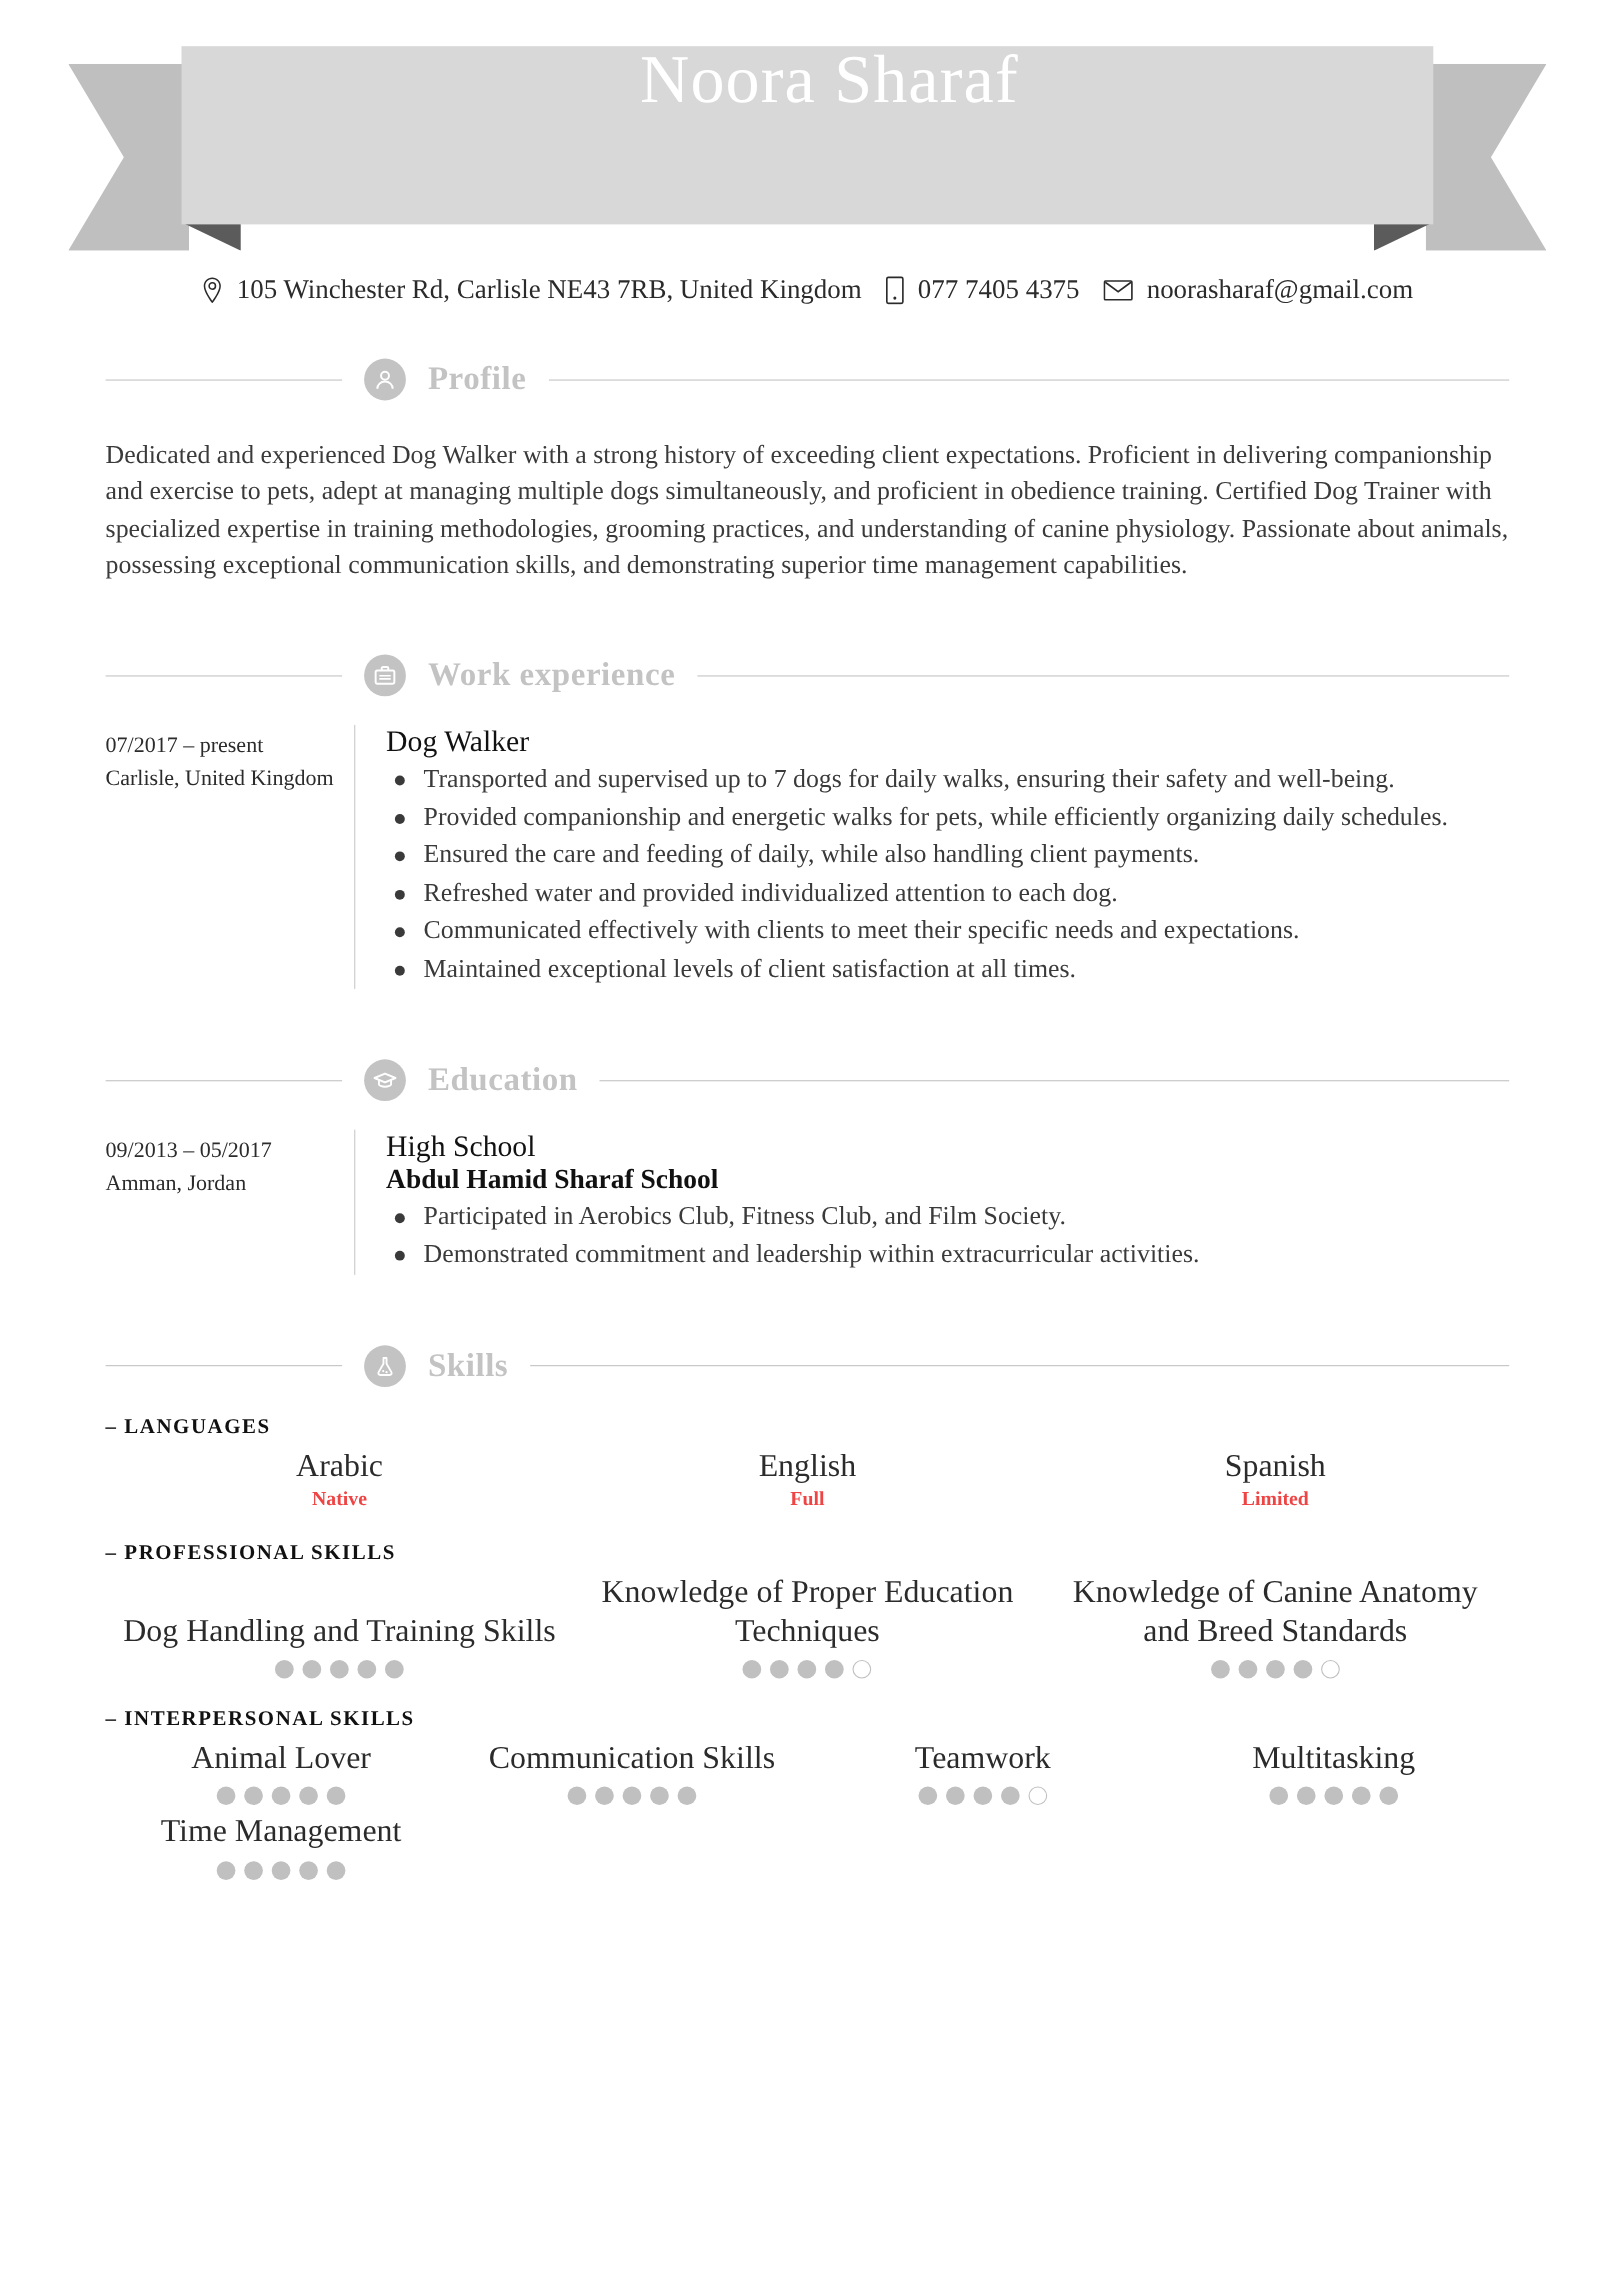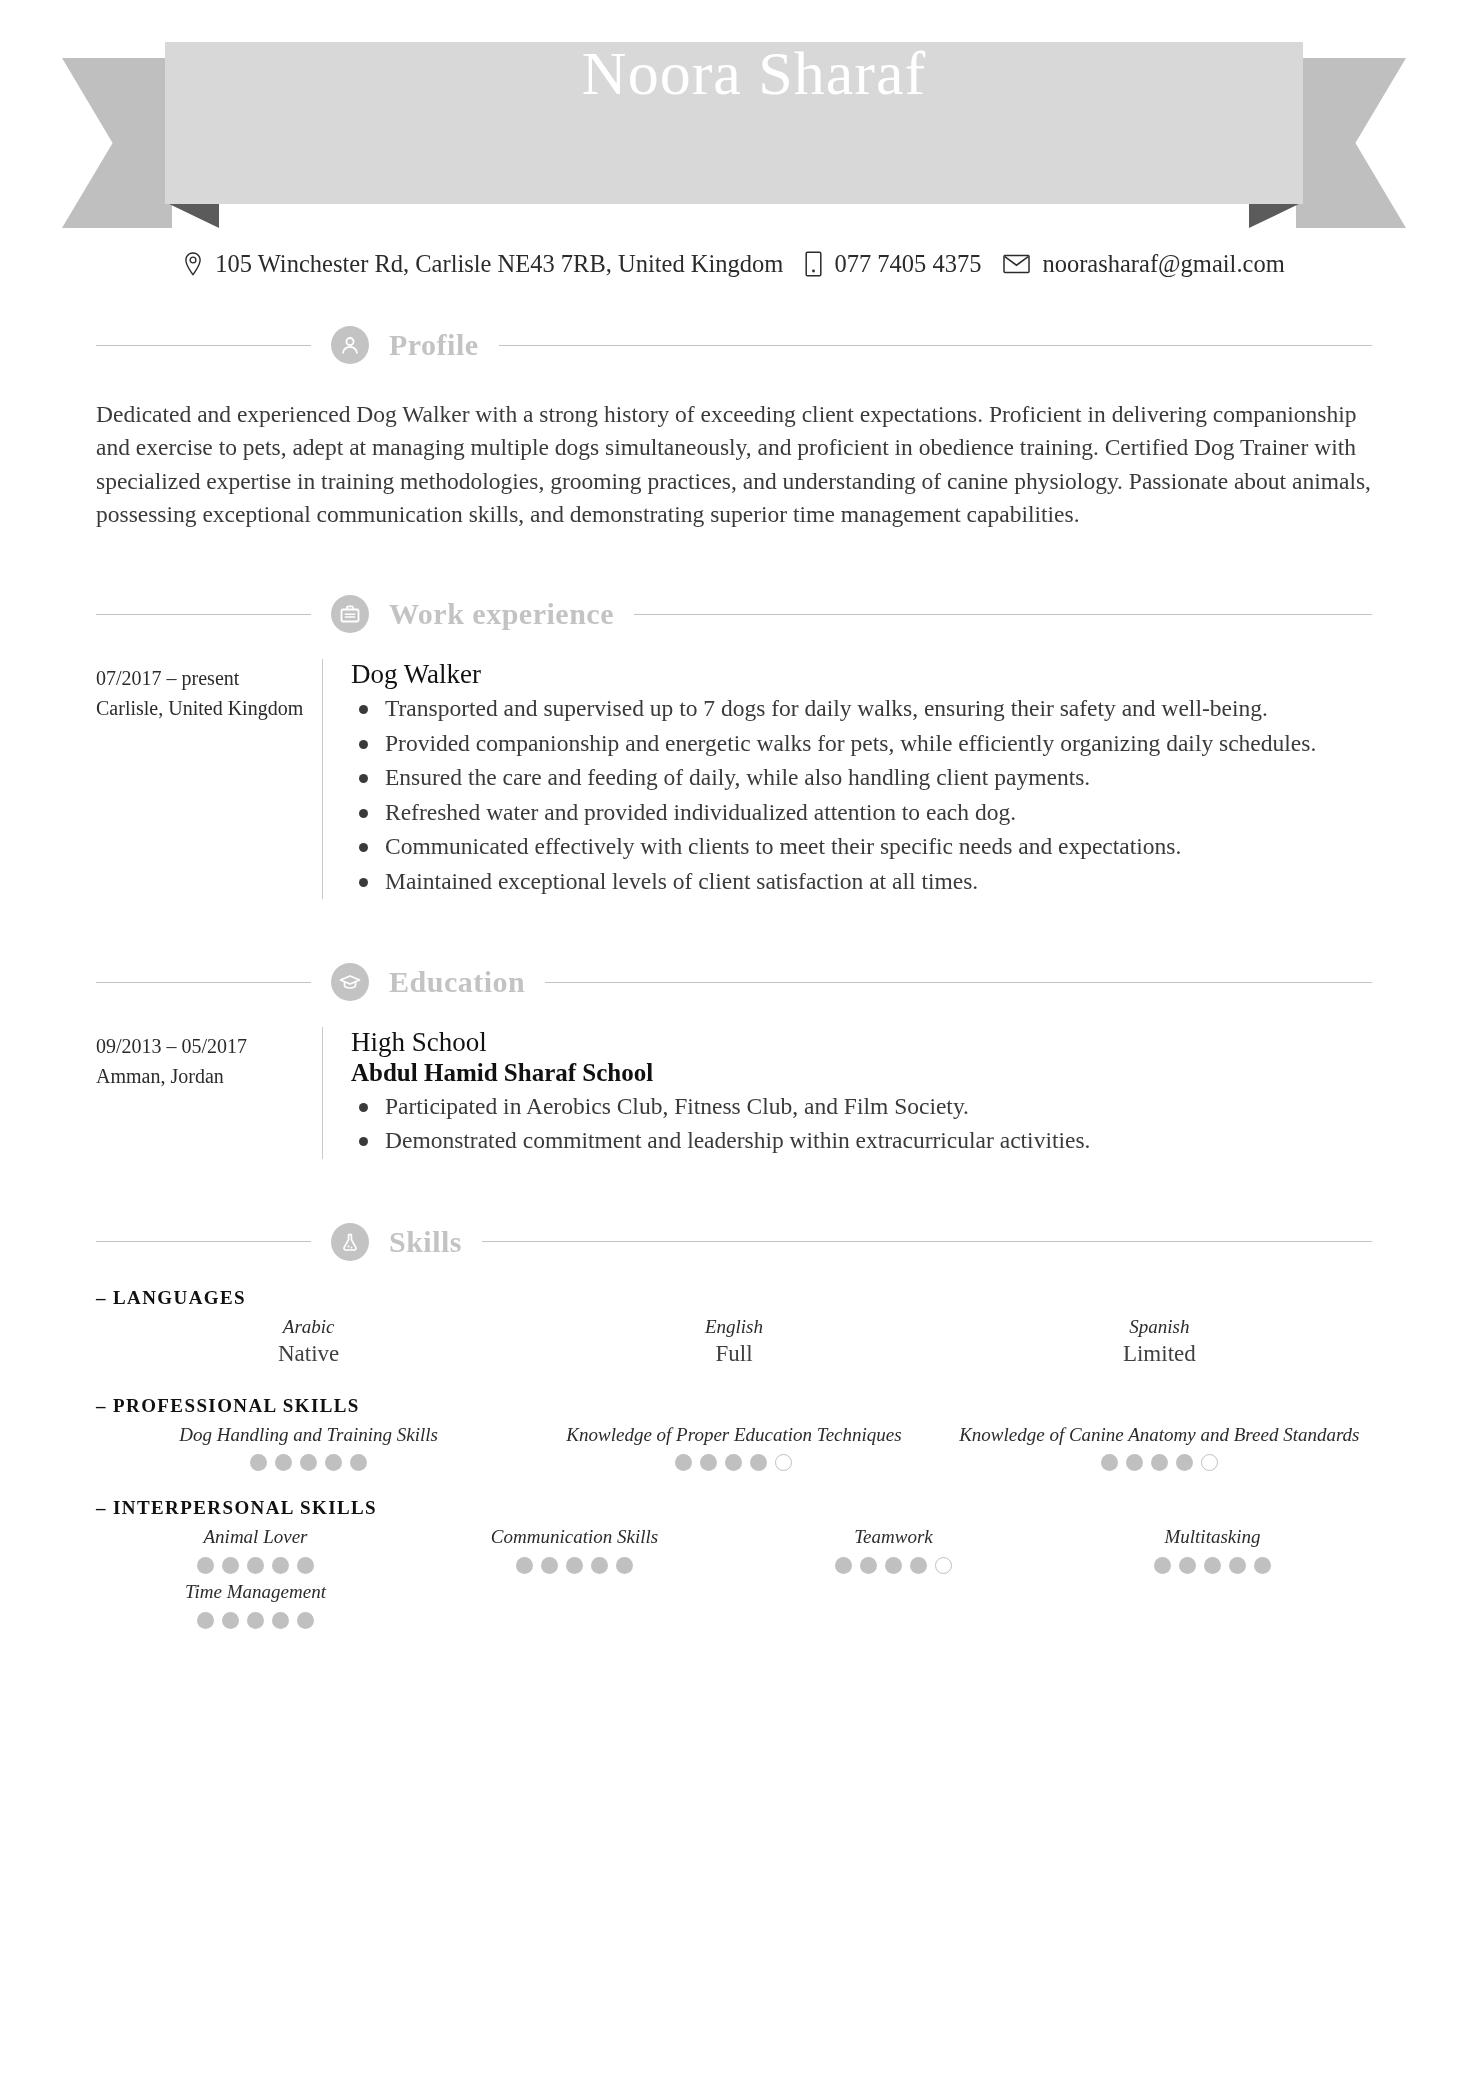--- a/index.html
+++ b/index.html
@@ -207,29 +207,28 @@
     align-items: end;
   }
   .skill-grid.cols3 { grid-template-columns: repeat(3, 1fr); }
   .skill-grid.cols4 { grid-template-columns: repeat(4, 1fr); }
   .skill-cell {
     text-align: center;
     padding: 0 8px;
     box-sizing: border-box;
   }
   .skill-name {
-    font-size: 19px;
+    font-size: 29px;
     line-height: 1.25;
     color: #2b2b2b;
-    font-style: italic;
   }
   .skill-level {
-    font-size: 23px;
-    font-weight: normal;
-    color: #404040;
+    font-size: 18px;
+    font-weight: bold;
+    color: #ef4444;
     line-height: 1.3;
   }
   .dots {
     margin-top: 8px;
     display: flex;
     justify-content: center;
     gap: 8px;
   }
   .dot {
     width: 17px;

